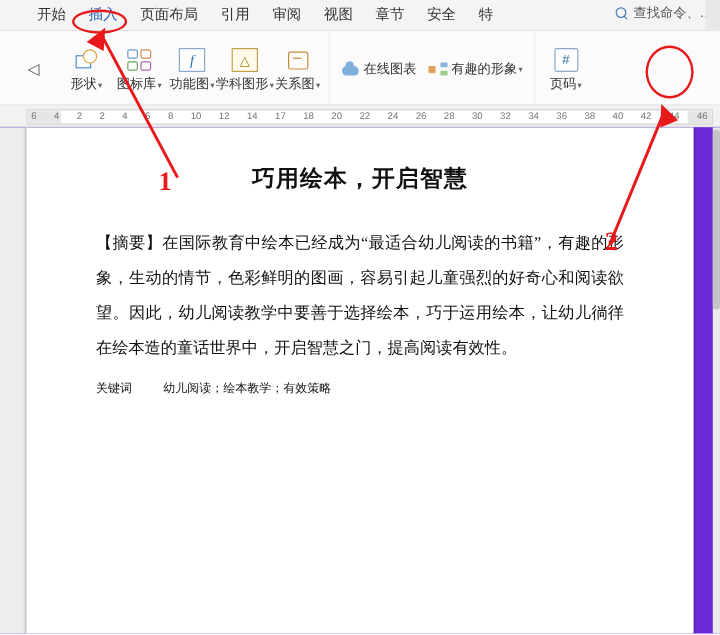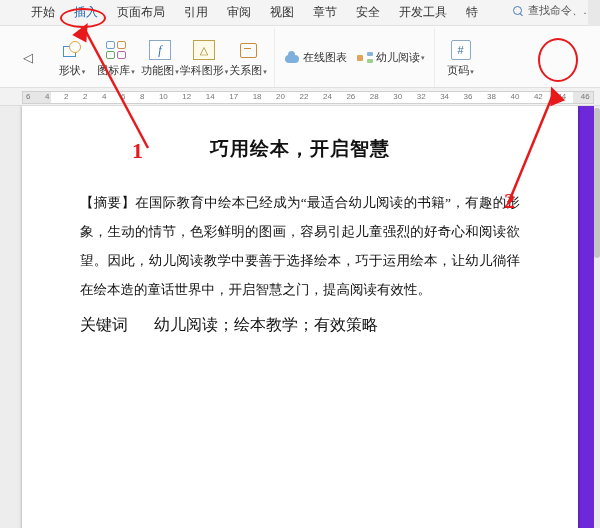--- a/index.html
+++ b/index.html
@@ -399,21 +399,21 @@
     font-size: 13.5px;
     margin: 0 0 14px 0;
   }
   .doc-p {
     font-size: 13.5px;
     line-height: 29px;
     margin: 0 0 6px 0;
     text-align: justify;
   }
   .doc-kw {
-    font-size: 16px;
+    font-size: 10px;
     line-height: 29px;
     margin: 0 0 6px 0;
   }
   .doc-kw .kwlabel { margin-right: 26px; }
 
   .scrollbar-v {
     position: absolute;
     right: 0; top: 0; bottom: 0;
     width: 6px;
     background: #ececec;
@@ -460,21 +460,20 @@
 
   <div class="menubar">
     <div class="menu-item">开始</div>
     <div class="menu-item active">插入</div>
     <div class="menu-item">页面布局</div>
     <div class="menu-item">引用</div>
     <div class="menu-item">审阅</div>
     <div class="menu-item">视图</div>
     <div class="menu-item">章节</div>
     <div class="menu-item">安全</div>
-    <div class="menu-item">开发工具</div>
     <div class="menu-item">特</div>
     <div class="menu-search">
       <span class="mag"></span>
       <span>查找命令、…</span>
     </div>
     <div class="kebab"></div>
   </div>
 
   <div class="ribbon">
 
@@ -537,21 +536,21 @@
               <span class="cloud-ic"></span>
             </span>
           <span>在线图表</span>
         </div>
       </div>
       <div class="col2">
         <div class="small-btn">
           <span class="sic">
               <span class="mind-ic"></span>
             </span>
-          <span>幼儿阅读</span>
+          <span>有趣的形象</span>
           <span class="caret">▾</span>
         </div>
       </div>
     </div>
 
     <div class="rgroup">
       <div class="big-btn">
         <div class="ic">
           <span class="hash-ic">#</span>
         </div>

